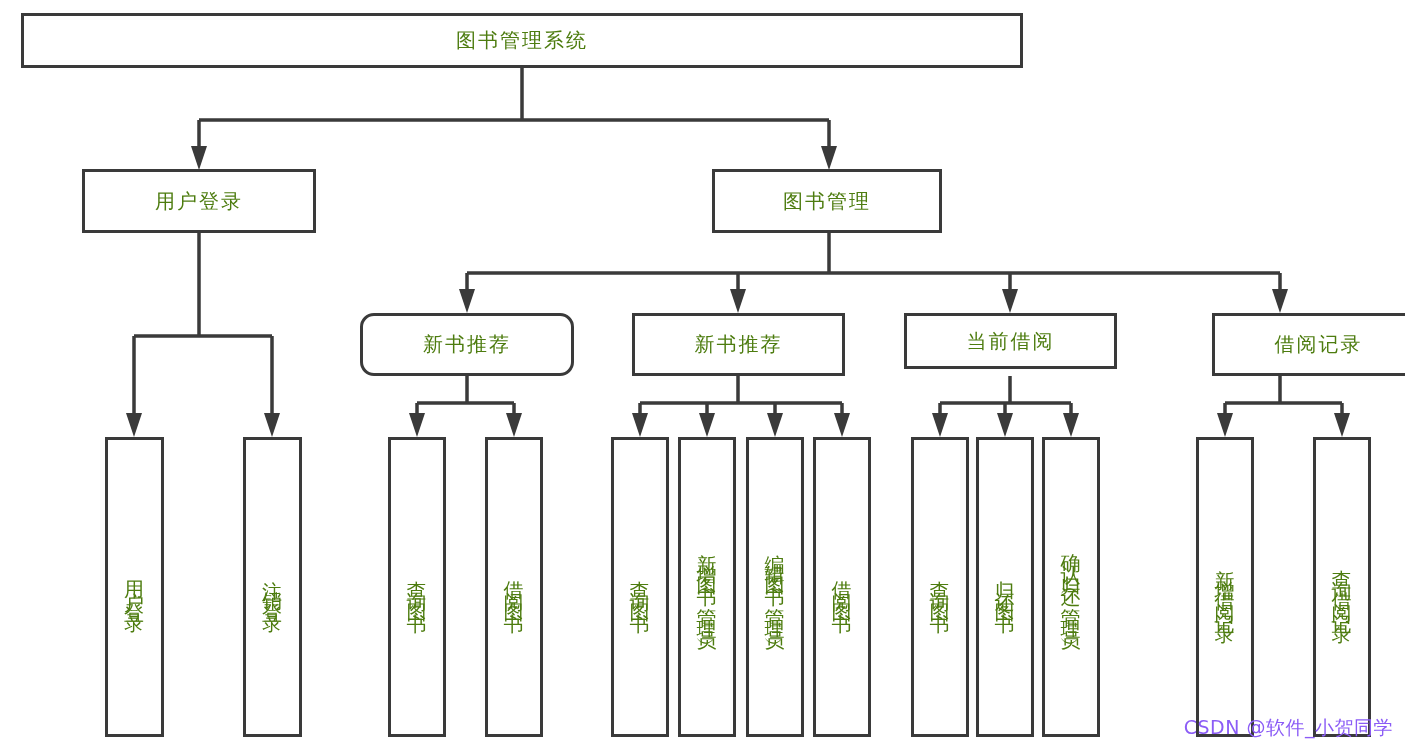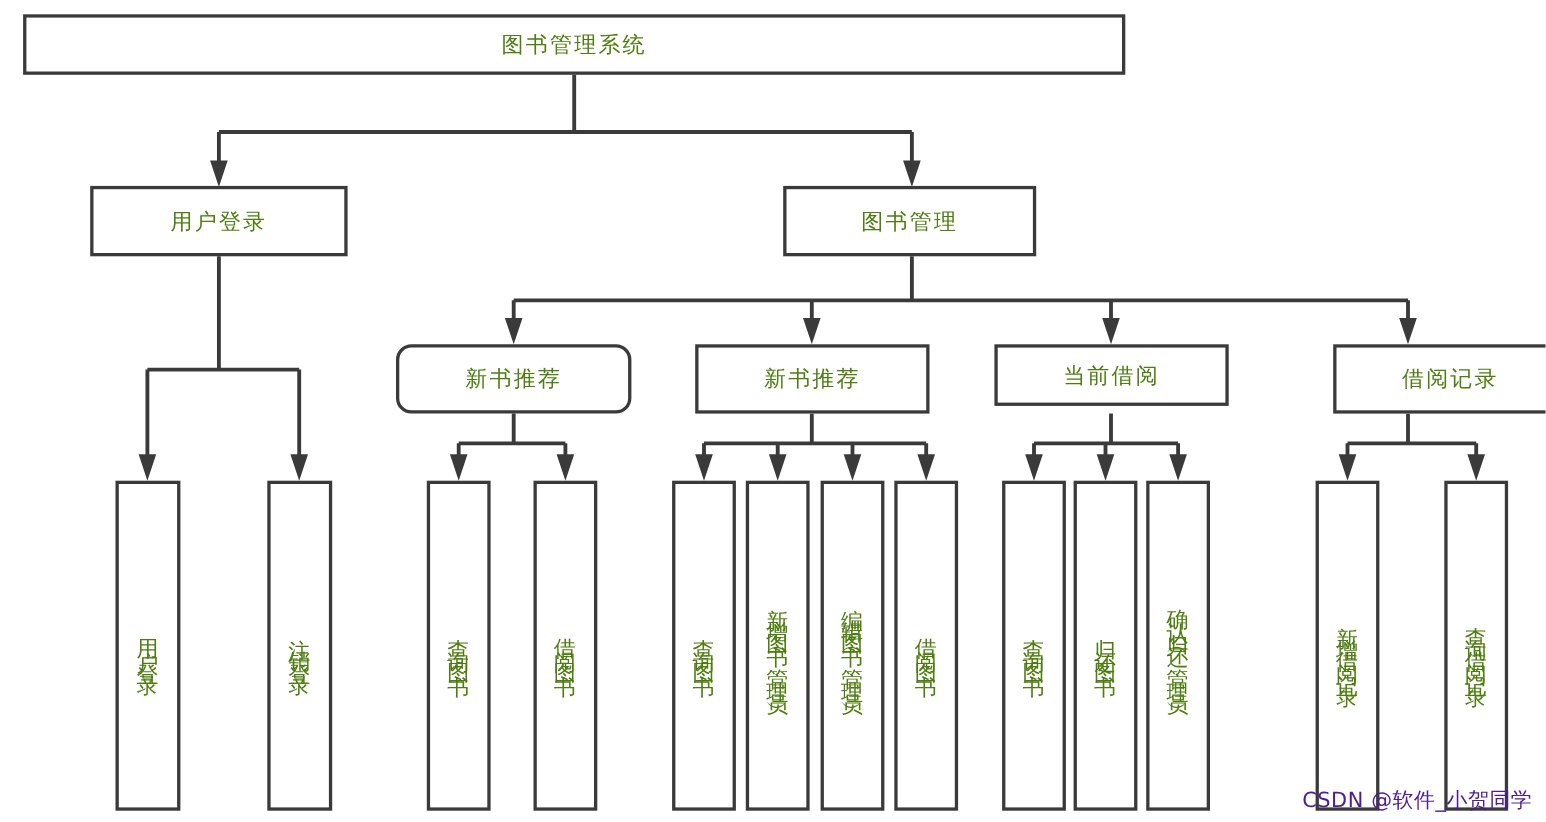--- a/index.html
+++ b/index.html
@@ -16,21 +16,21 @@
     border:3px solid #3a3a3a;background:#ffffff;color:#4d7c0f;
     display:flex;align-items:center;justify-content:center;
   }
   .node .lbl{font-size:20px;letter-spacing:2px;white-space:nowrap;}
   .node.box-v .lbl{
     writing-mode:vertical-rl;text-orientation:mixed;
     letter-spacing:11px;line-height:1;white-space:normal;
   }
   .watermark{
     position:absolute;right:12px;bottom:6px;z-index:5;
-    color:#4c1d95;font-size:19px;letter-spacing:0.5px;white-space:nowrap;
+    color:#8b5cf6;font-size:19px;letter-spacing:0.5px;white-space:nowrap;
   }
 </style>
 </head>
 <body>
 
 <svg class="wires" width="1405" height="747" viewBox="0 0 1405 747" xmlns="http://www.w3.org/2000/svg">
   <g>
     <path class="ln" d="M522 68 V120 M199 120 H829 M199 120 V150 M829 120 V150"></path>
     <path class="tri" d="M191 146 L207 146 L199 170 Z M821 146 L837 146 L829 170 Z"></path>
   </g>

